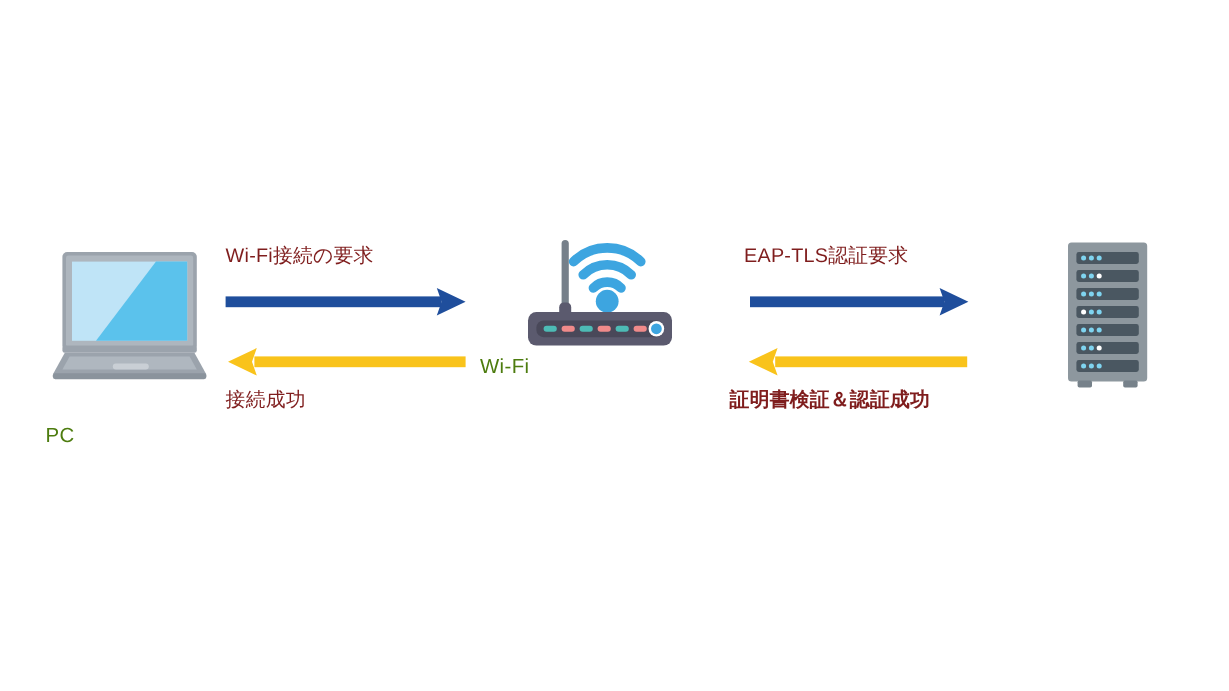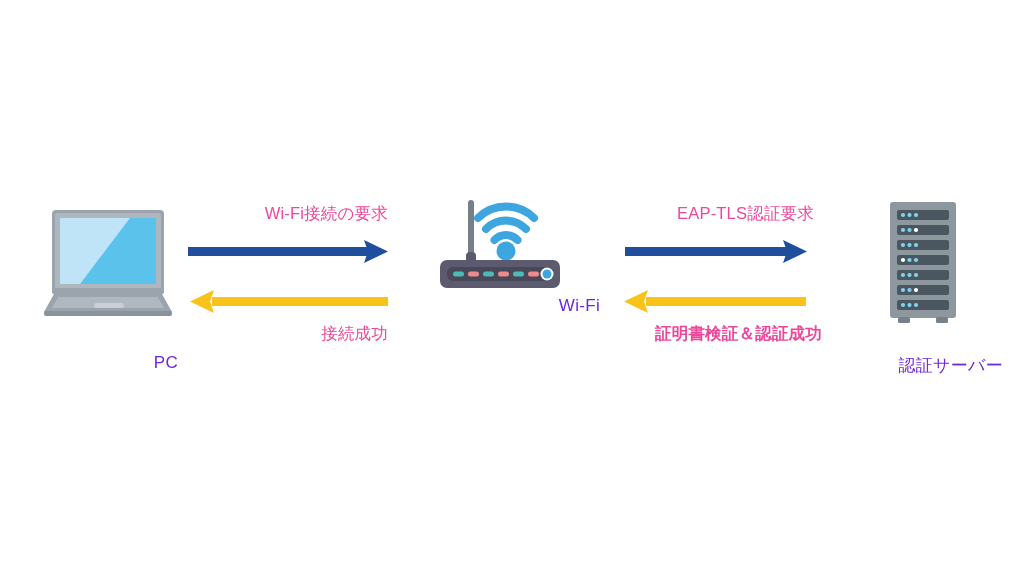--- a/index.html
+++ b/index.html
@@ -14,33 +14,33 @@
     color: #262626;
     overflow: hidden;
   }
   .canvas {
     position: relative;
     width: 1024px;
     height: 576px;
   }
   .node-label {
     position: absolute;
-    text-align: right;
+    text-align: left;
     font-size: 17px;
     line-height: 25px;
-    color: #6d28d9;
+    color: #4d7c0f;
     white-space: nowrap;
     letter-spacing: 0.3px;
   }
   .flow-label {
     position: absolute;
-    text-align: right;
+    text-align: left;
     font-size: 16.5px;
     line-height: 22px;
-    color: #ec4899;
+    color: #7f1d1d;
     white-space: nowrap;
     letter-spacing: 0.2px;
   }
   .arrow-wrap {
     position: absolute;
   }
   .icon-wrap {
     position: absolute;
   }
   svg { display: block; overflow: visible; }
@@ -150,23 +150,20 @@
         <circle cx="32" cy="90" r="2.1" fill="#FFFFFF"></circle>
       </g>
       <g>
         <rect x="13" y="100" width="52" height="10" rx="2" fill="#4A5761"></rect>
         <circle cx="19" cy="105" r="2.1" fill="#7FD4F0"></circle>
         <circle cx="25.5" cy="105" r="2.1" fill="#7FD4F0"></circle>
         <circle cx="32" cy="105" r="2.1" fill="#7FD4F0"></circle>
       </g>
     </svg>
   </div>
-  <div class="node-label" style="left:843px; top:353px; width:160px;">
-    <div>認証サーバー</div>
-  </div>
 
   <div class="flow-label" style="left:188px; top:202px; width:200px;">Wi-Fi接続の要求</div>
   <div class="arrow-wrap" style="left:188px; top:238px; width:200px; height:28px;">
     <svg width="200" height="28" viewBox="0 0 200 28">
       <rect x="0" y="9" width="180" height="9" fill="#1F4E9C"></rect>
       <polygon points="176,2 200,13.5 176,25 180,13.5" fill="#1F4E9C"></polygon>
     </svg>
   </div>
 
   <div class="arrow-wrap" style="left:190px; top:288px; width:198px; height:28px;">

